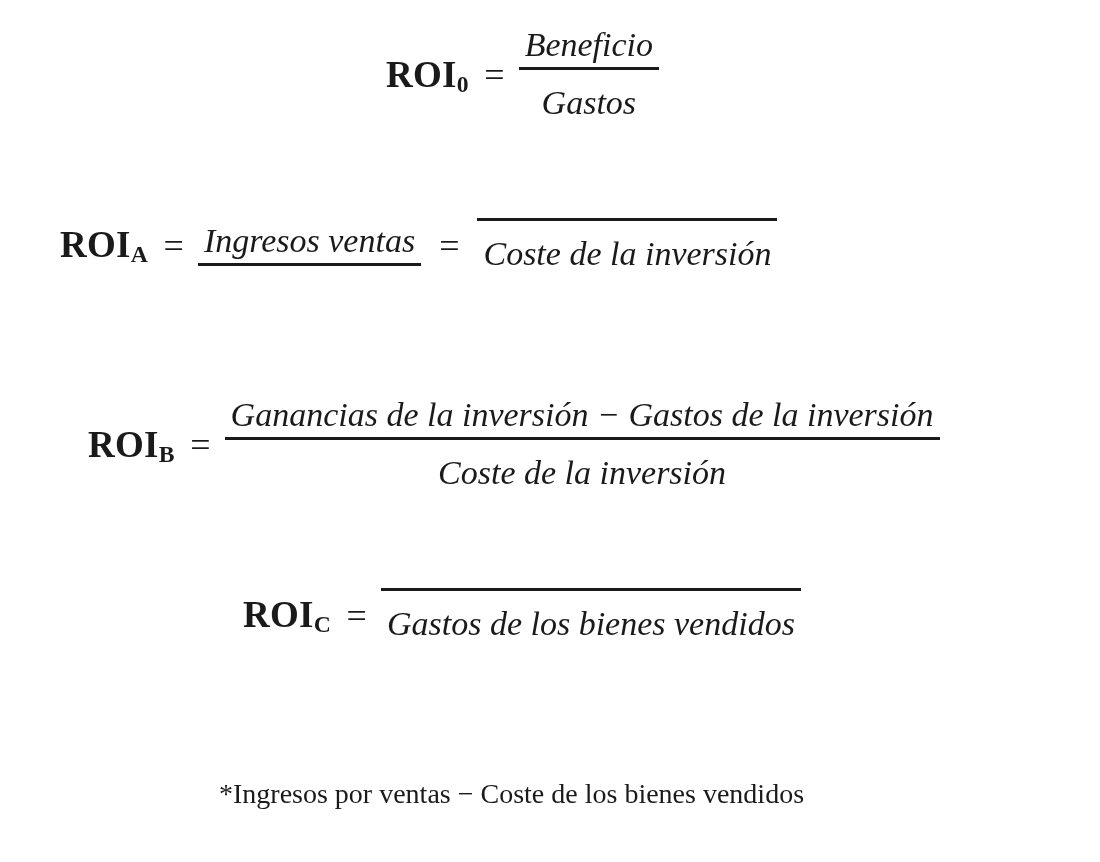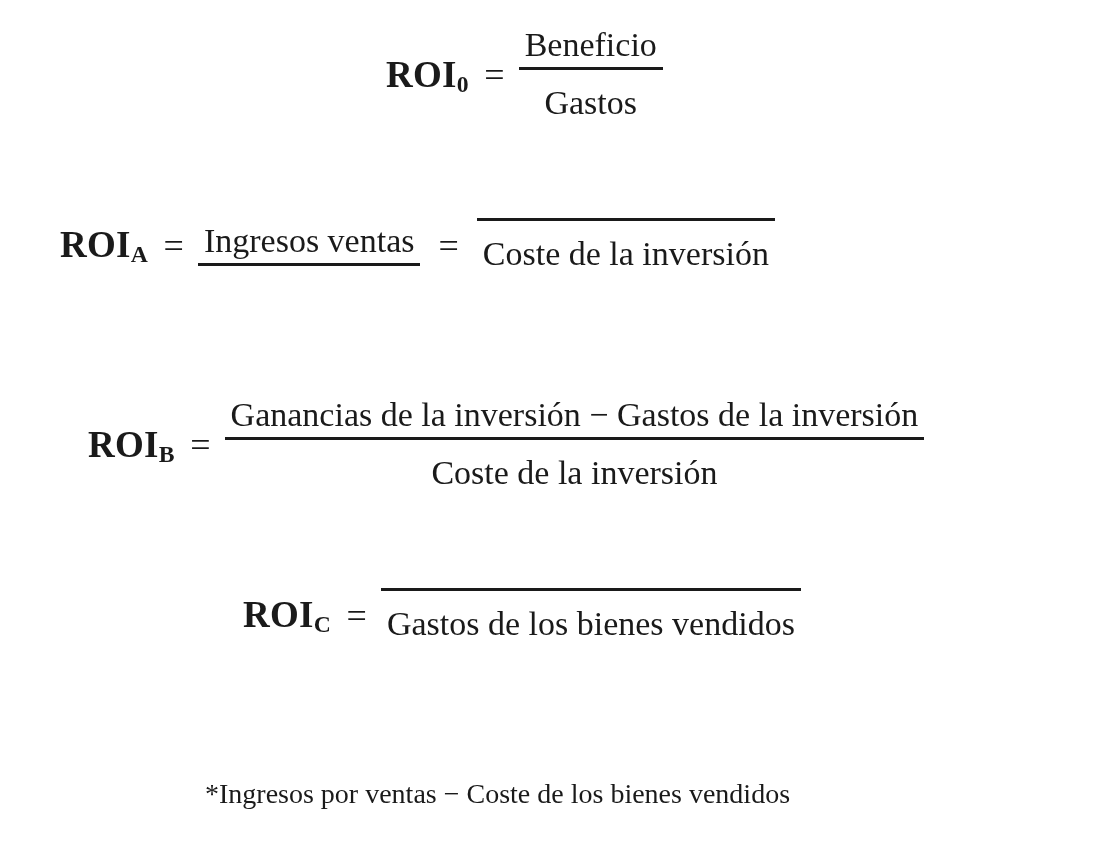--- a/index.html
+++ b/index.html
@@ -67,20 +67,21 @@
     flex-direction: column;
     align-items: center;
     text-align: center;
     line-height: 1.0;
   }
   .frac .num,
   .frac .den {
     font-size: 34px;
     padding: 0 6px;
     white-space: nowrap;
+    font-style: italic;
   }
   .frac .num { padding-bottom: 5px; }
   .frac .den { padding-top: 16px; }
   .frac .bar {
     width: 100%;
     height: 3px;
     background: #1a1a1a;
   }
 
   .sup-star {
@@ -95,21 +96,21 @@
   #eq-roi0   { left: 386px; top: 28px; }
   #eq-roiA   { left: 60px;  top: 218px; }
   #eq-roiB   { left: 88px;  top: 398px; }
   #eq-roiC   { left: 243px; top: 588px; }
 
   #eq-roi0 .frac .num,
   #eq-roi0 .frac .den { font-size: 34px; }
 
   .footnote {
     position: absolute;
-    left: 205px;
+    left: 219px;
     top: 780px;
     font-size: 28px;
     white-space: nowrap;
     line-height: 1;
   }
 </style>
 </head>
 <body>
 
 <div class="page">

